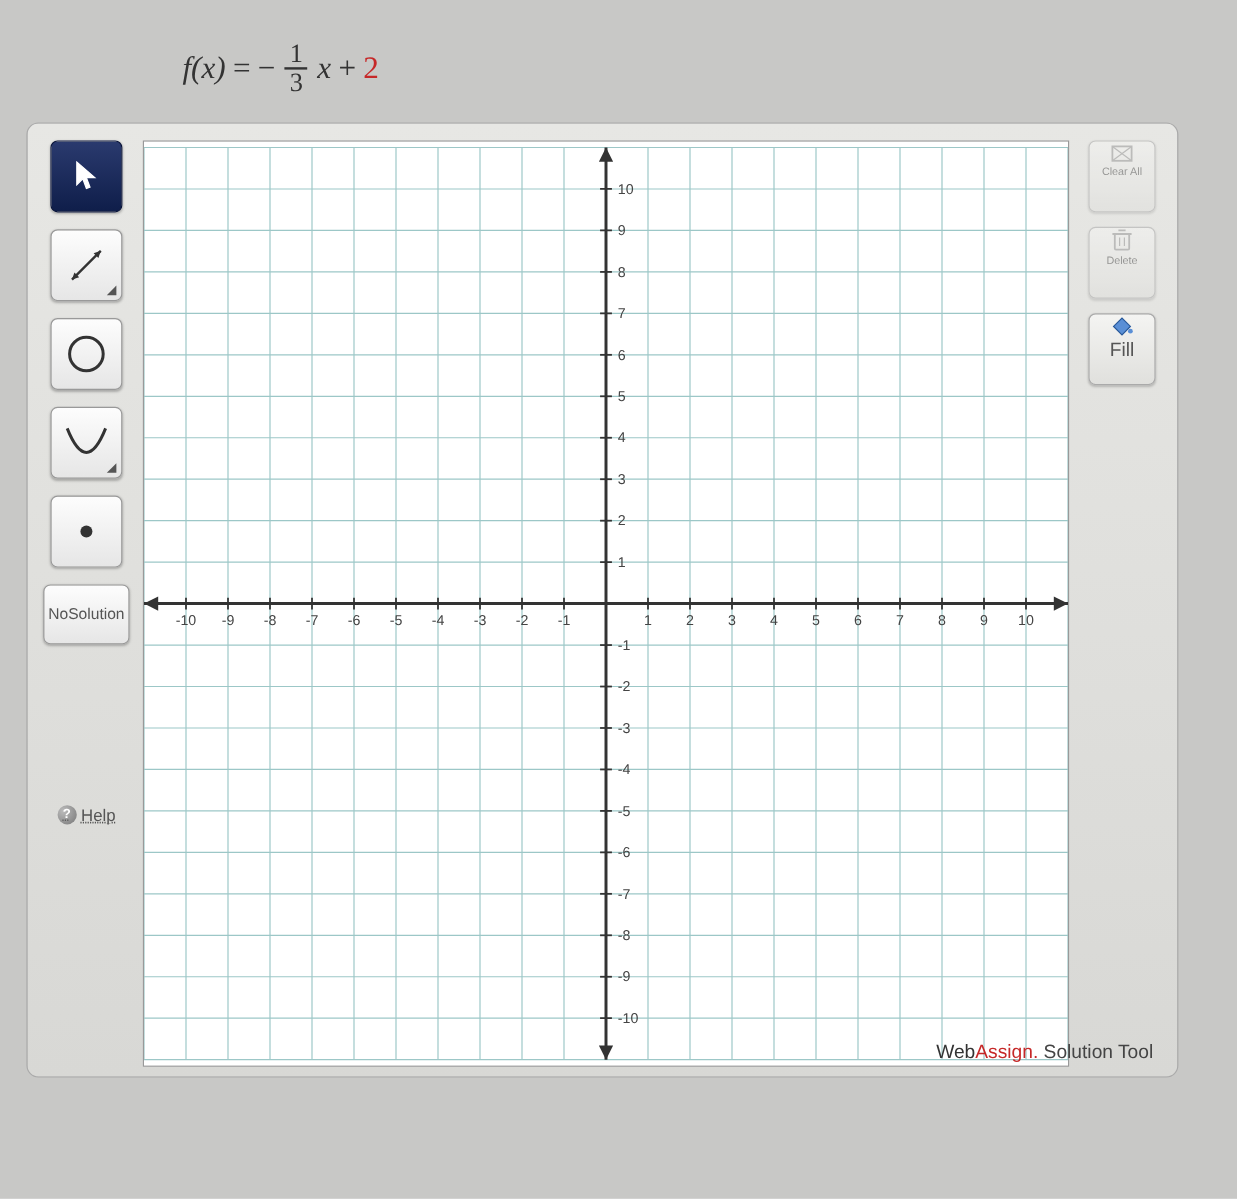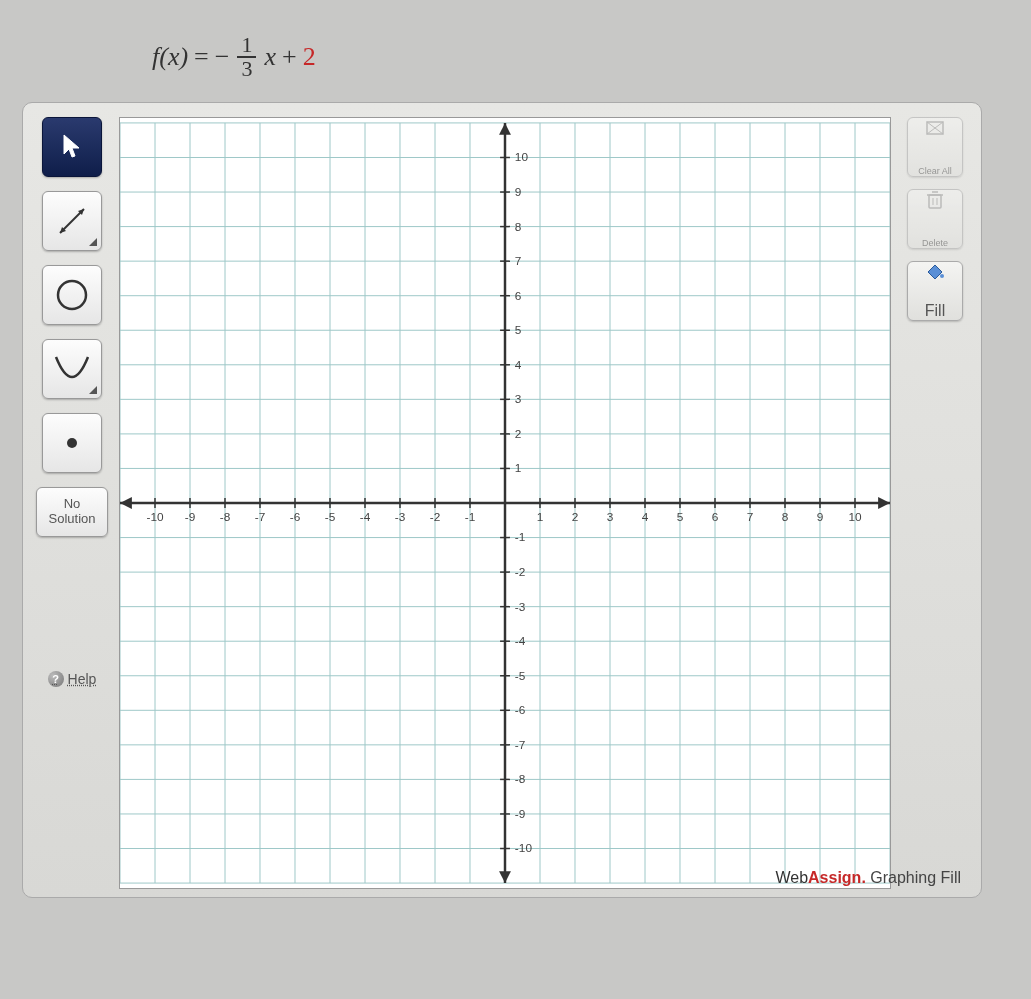--- a/index.html
+++ b/index.html
@@ -88,21 +88,21 @@
     border-bottom: 8px solid #555;
   }
   .no-sol-btn {
     width: 70px;
     height: 48px;
     background: linear-gradient(#fdfdfd, #e6e6e6);
     border: 1px solid #999;
     border-radius: 6px;
     box-shadow: 0 1px 2px rgba(0,0,0,0.25);
     display: flex;
-    flex-direction: column;
+    flex-direction: row;
     align-items: center;
     justify-content: center;
     font-size: 13px;
     color: #555;
     cursor: pointer;
     line-height: 1.15;
   }
 
   .help-link {
     display: flex;
@@ -140,38 +140,38 @@
   .right-btn {
     width: 54px;
     height: 58px;
     background: linear-gradient(#f4f4f2, #e0e0dd);
     border: 1px solid #aaa;
     border-radius: 6px;
     box-shadow: 0 1px 2px rgba(0,0,0,0.2);
     display: flex;
     flex-direction: column;
     align-items: center;
-    justify-content: space-between;
+    justify-content: flex-start;
     font-size: 11px;
     color: #777;
     cursor: pointer;
     gap: 2px;
   }
   .right-btn.disabled { opacity: 0.55; }
   .right-btn .lbl { font-size: 16px; color: #555; }
 
   .footer-brand {
     position: absolute;
     right: 20px;
     bottom: 10px;
     font-size: 16px;
     color: #444;
   }
   .footer-brand .wa-web { color: #333; }
-  .footer-brand .wa-assign { color: #c62828; font-weight: bold; }
+  .footer-brand .wa-assign { color: #c62828; font-weight: normal; }
 </style>
 </head>
 <body>
 
 <div class="page">
 
   <div class="equation">
     <span>f(x)</span>
     <span class="eq-upright">=</span>
     <span class="eq-upright">−</span>
@@ -384,16 +384,16 @@
       <div class="right-btn">
         <svg width="22" height="20" viewBox="0 0 22 20">
           <path d="M4 10 L11 3 L18 10 L11 17 Z" fill="#5a8fd6" stroke="#2a5a9a" stroke-width="1"></path>
           <circle cx="18" cy="14" r="2" fill="#5a8fd6"></circle>
         </svg>
         <span class="lbl">Fill</span>
       </div>
     </div>
 
     <div class="footer-brand">
-      <span class="wa-web">Web</span><span class="wa-assign">Assign.</span><span> Graphing Fill</span>
+      <span class="wa-web">Web</span><span class="wa-assign">Assign.</span><span> Solution Tool</span>
     </div>
   </div>
 </div>
 
 </body></html>

